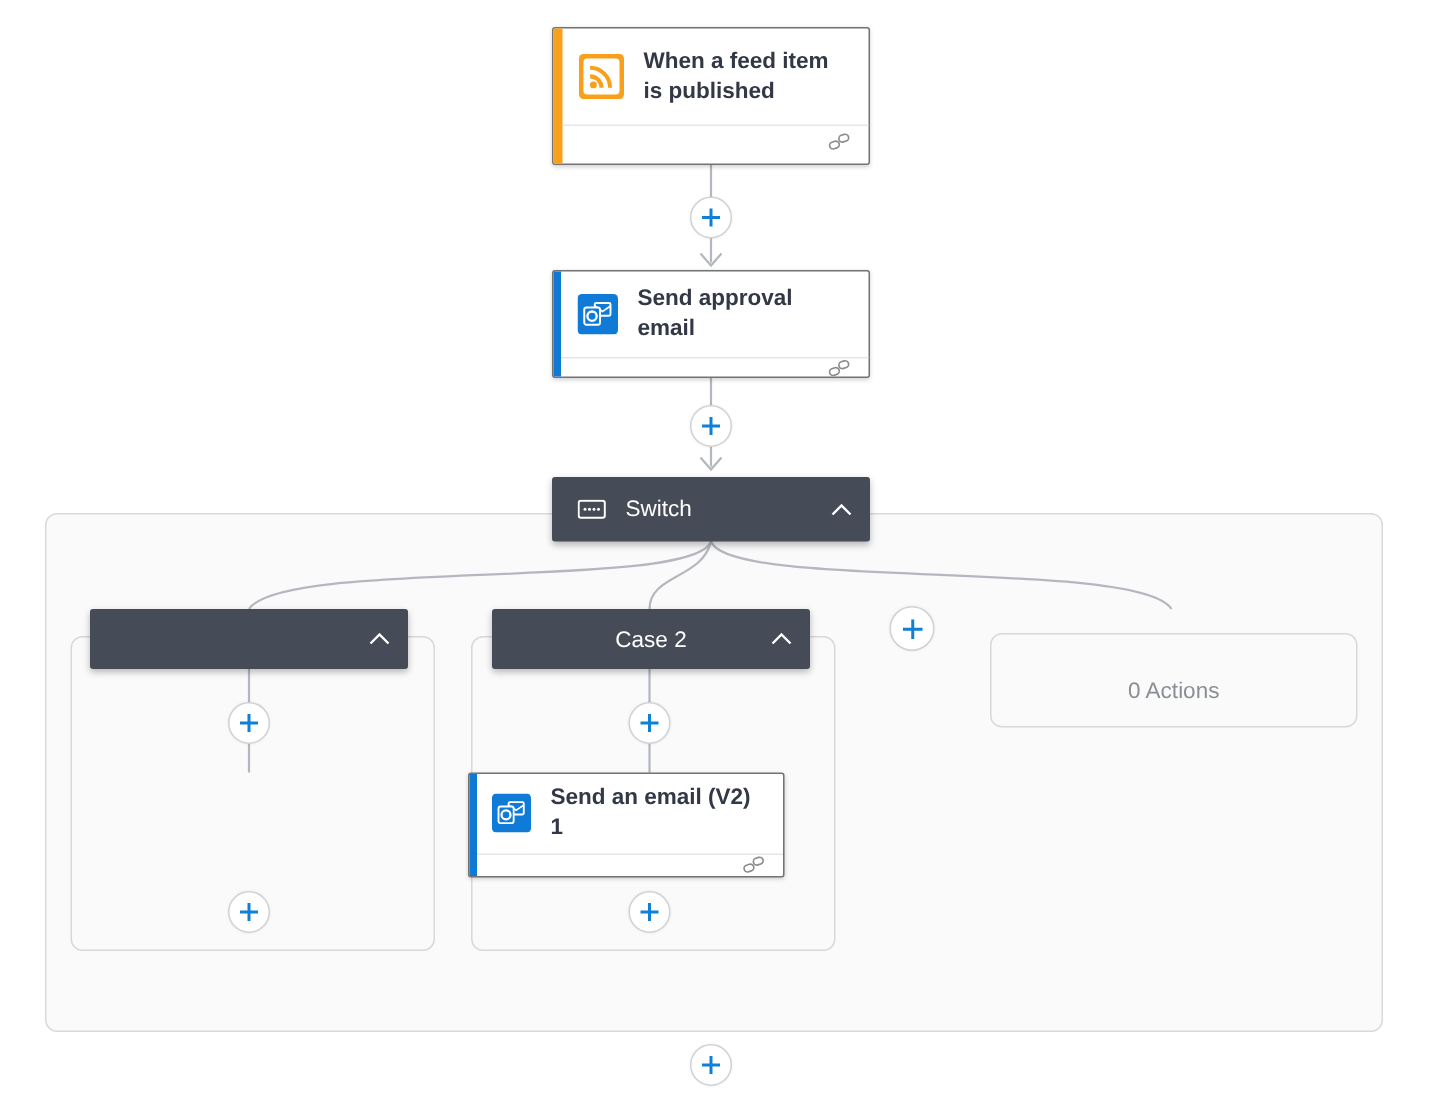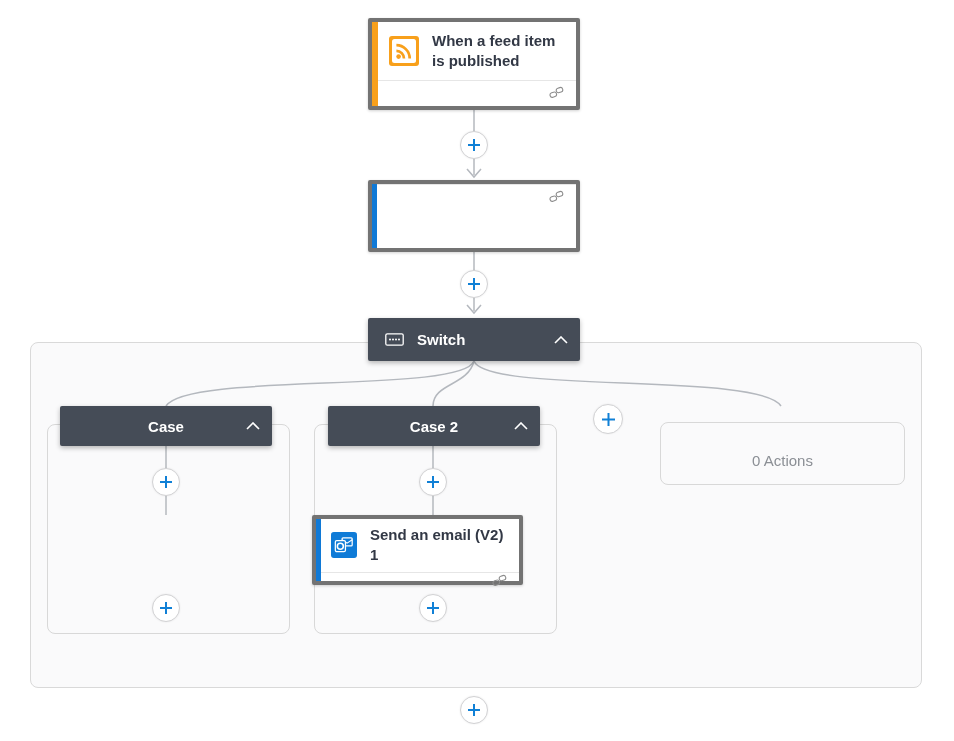--- a/index.html
+++ b/index.html
@@ -7,33 +7,33 @@
   .canvas { position:relative; width:954px; height:741px; background:#ffffff; overflow:hidden; }
 
   
   .scope-box { position:absolute; background:#fafafb; border:1px solid #d9d9d9; border-radius:8px; z-index:1; }
   .branch-box { position:absolute; background:transparent; border:1px solid #d8d8d8; border-radius:8px; z-index:1; }
 
   
   .connectors { position:absolute; left:0; top:0; z-index:2; pointer-events:none; }
 
   
-  .card { position:absolute; background:#ffffff; border:4px solid #737373; border-radius:2px;
+  .card { position:absolute; background:#ffffff; border:1px solid #737373; border-radius:2px;
           box-shadow:0 1px 3px rgba(0,0,0,.18); display:flex; z-index:3; cursor:pointer; }
   .accent { width:6px; flex:0 0 6px; }
   .card-main { flex:1; display:flex; flex-direction:column; min-width:0; }
   .card-body { flex:1; display:flex; align-items:center; padding:8px 12px 8px 11px; gap:13px; }
   .card-title { font-size:15px; font-weight:600; color:#323845; line-height:1.35; }
   .card-footer { border-top:1px solid #e6e6e6; height:26px; display:flex; align-items:center; justify-content:flex-end; padding:0 12px; }
 
   
   .dark-header { position:absolute; background:#454c57; border-radius:2px; color:#ffffff;
                  display:flex; align-items:center; box-shadow:0 2px 5px rgba(0,0,0,.28);
                  z-index:4; cursor:pointer; }
-  .dark-header .hdr-label { font-size:15px; font-weight:700; color:#ffffff; }
+  .dark-header .hdr-label { font-size:15px; font-weight:400; color:#ffffff; }
   .hdr-center { position:absolute; left:0; right:0; text-align:center; }
   .chev-btn { position:absolute; right:12px; top:50%; transform:translateY(-50%); background:none; border:none; cursor:pointer; display:flex; align-items:center; }
 
   
   .plus { position:absolute; width:28px; height:28px; border-radius:50%; background:#ffffff;
           border:1px solid #d2d2d4; display:flex; align-items:center; justify-content:center;
           z-index:5; cursor:pointer; box-shadow:0 0 2px rgba(0,0,0,.08); }
 
   .empty-text { position:absolute; font-size:15px; color:#8b8f95; z-index:3; }
   .icon-badge { flex:0 0 auto; display:flex; }
@@ -93,20 +93,32 @@
 
   <button class="plus" style="left:460px; top:131px;">
     <svg width="16" height="16">
         <path d="M8 2 V14 M2 8 H14" stroke="#1080d6" stroke-width="2" fill="none"></path>
       </svg>
   </button>
 
   <div class="card" style="left:368px; top:180px; width:212px; height:72px;">
     <div class="accent" style="background:#1079d6; flex-basis:5px; width:5px;"></div>
     <div class="card-main">
+      <div class="card-body">
+        <span class="icon-badge">
+          <svg width="27" height="27" viewBox="0 0 27 27">
+            <rect width="27" height="27" rx="3" fill="#0f7bd7"></rect>
+            <rect x="11.5" y="6" width="10.5" height="8.5" rx="1" fill="none" stroke="#fff" stroke-width="1.3"></rect>
+            <path d="M11.5 8 l5.2 3.6 5.3 -3.6" stroke="#fff" stroke-width="1.1" fill="none"></path>
+            <rect x="4.5" y="9" width="10.5" height="11.5" rx="1.5" fill="#0f7bd7" stroke="#fff" stroke-width="1.3"></rect>
+            <circle cx="9.7" cy="14.8" r="3.1" fill="none" stroke="#fff" stroke-width="1.6"></circle>
+          </svg>
+        </span>
+        <span class="card-title">Send approval email</span>
+      </div>
       <div class="card-footer">
         <span>
           <svg width="15" height="13" viewBox="0 0 15 13" fill="none" stroke="#8c8c8c" stroke-width="1.1">
             <rect x="1" y="6.4" width="6.6" height="4.6" rx="2.3" transform="rotate(-18 4.3 8.7)"></rect>
             <rect x="7.2" y="1.8" width="6.6" height="4.6" rx="2.3" transform="rotate(-18 10.5 4.1)"></rect>
           </svg>
         </span>
       </div>
     </div>
   </div>
@@ -131,21 +143,20 @@
     </span>
     <span class="hdr-label">Switch</span>
     <button class="chev-btn">
       <svg width="14" height="8">
           <path d="M1 7 L7 1 L13 7" stroke="#fff" stroke-width="1.6" fill="none"></path>
         </svg>
     </button>
   </div>
 
   <div class="dark-header" style="left:60px; top:406px; width:212px; height:40px;">
-    <span class="hdr-center hdr-label">Case</span>
     <button class="chev-btn">
       <svg width="14" height="8">
           <path d="M1 7 L7 1 L13 7" stroke="#fff" stroke-width="1.6" fill="none"></path>
         </svg>
     </button>
   </div>
 
   <button class="plus" style="left:152px; top:468px;">
     <svg width="16" height="16">
         <path d="M8 2 V14 M2 8 H14" stroke="#1080d6" stroke-width="2" fill="none"></path>

